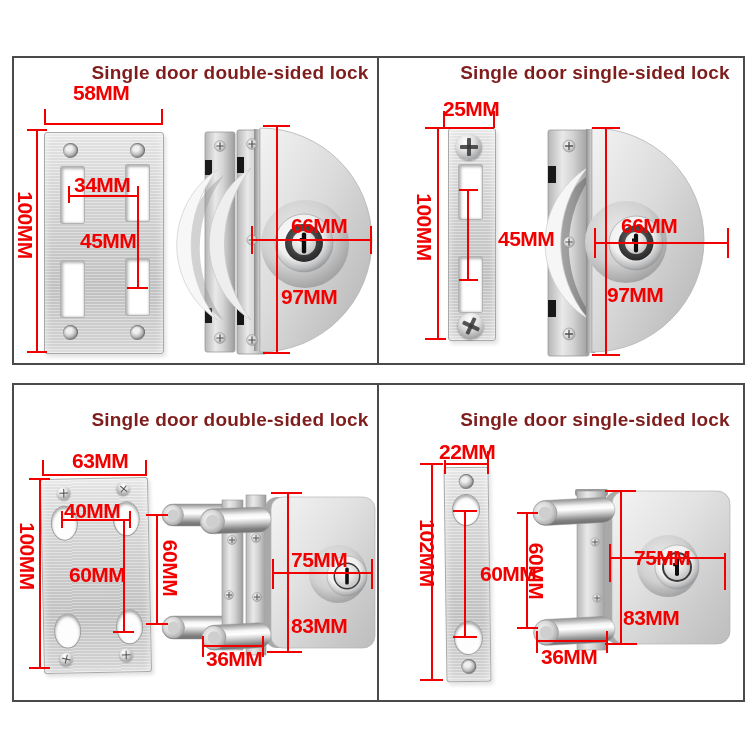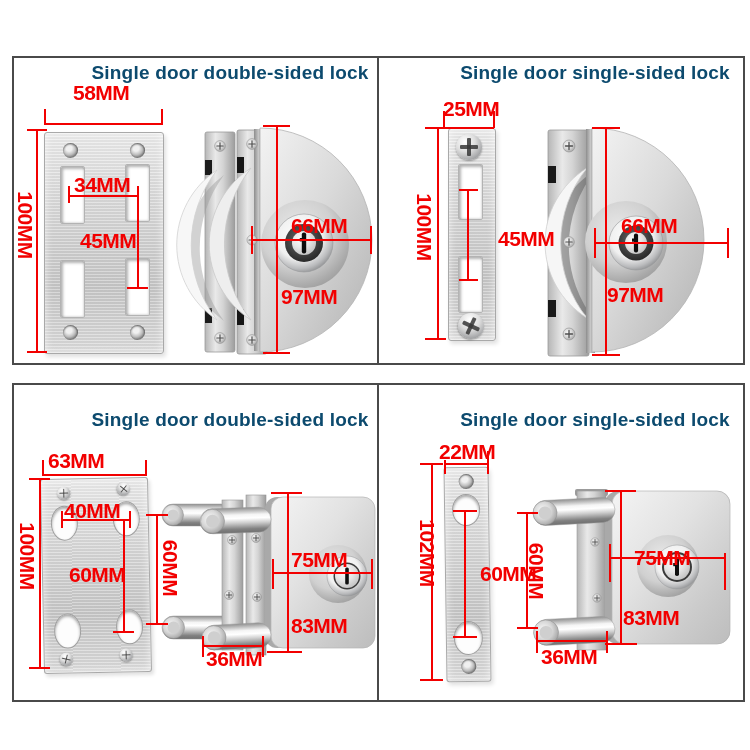--- a/index.html
+++ b/index.html
@@ -1,21 +1,21 @@
 <!DOCTYPE html>
 <html><head>
 <meta charset="utf-8">
 <style>
   html,body{margin:0;padding:0;background:#fff;}
   #stage{position:relative;width:750px;height:750px;background:#fff;overflow:hidden;
          font-family:"Liberation Sans",sans-serif;}
   .panel{position:absolute;border:2px solid #4a4a4a;background:#fff;box-sizing:border-box;}
   .divider{position:absolute;width:2px;background:#4a4a4a;}
   .qtitle{position:absolute;text-align:center;font-size:19px;font-weight:bold;
-          color:#0c4a6e;letter-spacing:.2px;white-space:nowrap;z-index:3;}
+          color:#7f1d1d;letter-spacing:.2px;white-space:nowrap;z-index:3;}
   .dim-label{position:absolute;color:#f20000;font-size:21px;font-weight:bold;
              letter-spacing:-.5px;white-space:nowrap;z-index:6;line-height:22px;}
   .rot{width:80px;text-align:center;transform:rotate(90deg);}
   .hl{position:absolute;height:2px;background:#f20000;z-index:5;}
   .vl{position:absolute;width:2px;background:#f20000;z-index:5;}
   .plate{position:absolute;z-index:1;border:1px solid #a9a9a9;border-radius:3px;
          background-image:repeating-linear-gradient(180deg,rgba(255,255,255,.28) 0 1px,rgba(0,0,0,.04) 1px 3px),
                           linear-gradient(180deg,#ececec,#d6d6d6 40%,#c8c8c8 70%,#dcdcdc);
          box-shadow:inset 0 0 8px rgba(255,255,255,.7),2px 3px 4px rgba(0,0,0,.12);}
   .hole{position:absolute;border-radius:50%;
@@ -273,21 +273,21 @@
       <circle cx="54.5" cy="32.5" r="12" fill="url(#gCap)" stroke="#8b8b8b" stroke-width="0.5"></circle>
       <circle cx="54.5" cy="32.5" r="6.5" fill="#cfcfcf"></circle>
     </g>
     <g transform="rotate(-3 78 148)">
       <rect x="44" y="136" width="69" height="25" rx="12.5" fill="url(#gPin)" stroke="#9a9a9a" stroke-width="0.5"></rect>
       <circle cx="56" cy="148.5" r="12" fill="url(#gCap)" stroke="#8b8b8b" stroke-width="0.5"></circle>
       <circle cx="56" cy="148.5" r="6.5" fill="#cfcfcf"></circle>
     </g>
   </svg>
 
-  <div class="dim-label" style="left:48px;top:450px;">63MM</div>
+  <div class="dim-label" style="left:72px;top:450px;">63MM</div>
   <div class="hl" style="left:43px;top:474px;width:103px;"></div>
   <div class="vl" style="left:42px;top:460px;height:16px;"></div>
   <div class="vl" style="left:145px;top:460px;height:16px;"></div>
 
   <div class="dim-label rot" style="left:-13px;top:545px;">100MM</div>
   <div class="vl" style="left:39px;top:479px;height:189px;"></div>
   <div class="hl" style="left:29px;top:478px;width:21px;"></div>
   <div class="hl" style="left:29px;top:667px;width:21px;"></div>
 
   <div class="dim-label" style="left:64px;top:500px;">40MM</div>

